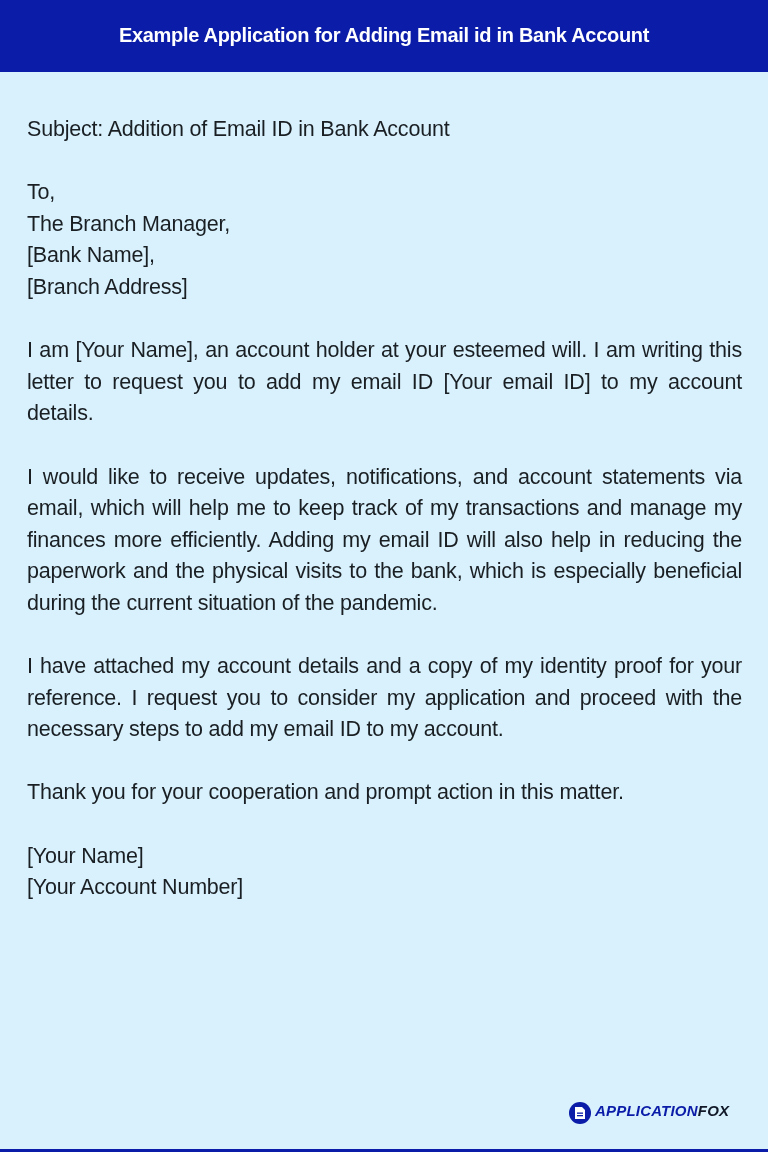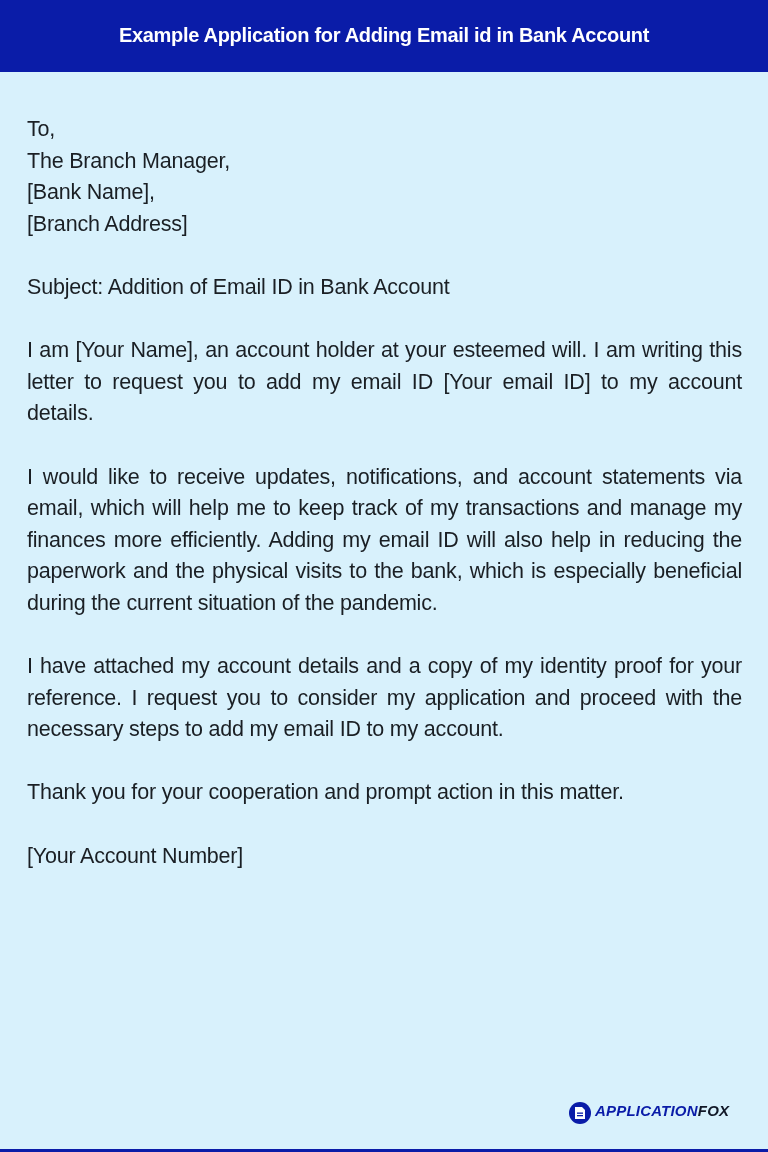--- a/index.html
+++ b/index.html
@@ -85,33 +85,34 @@
   </style>
 </head>
 <body>
 
 <div class="header">
   <div class="header-title">Example Application for Adding Email id in Bank Account</div>
 </div>
 
 <div class="letter">
   <div class="block">
+    <span class="line">Subject: Addition of Email ID in Bank Account</span>
+  </div>
+  <div class="block">
     <span class="line">To,</span>
     <span class="line">The Branch Manager,</span>
     <span class="line">[Bank Name],</span>
     <span class="line">[Branch Address]</span>
-  </div>
-  <div class="block">
-    <span class="line">Subject: Addition of Email ID in Bank Account</span>
   </div>
   <p class="para">I am [Your Name], an account holder at your esteemed will. I am writing this letter to request you to add my email ID [Your email ID] to my account details.</p>
   <p class="para">I would like to receive updates, notifications, and account statements via email, which will help me to keep track of my transactions and manage my finances more efficiently. Adding my email ID will also help in reducing the paperwork and the physical visits to the bank, which is especially beneficial during the current situation of the pandemic.</p>
   <p class="para">I have attached my account details and a copy of my identity proof for your reference. I request you to consider my application and proceed with the necessary steps to add my email ID to my account.</p>
   <p class="para">Thank you for your cooperation and prompt action in this matter.</p>
   <div class="block">
+    <span class="line">[Your Name]</span>
     <span class="line">[Your Account Number]</span>
   </div>
 </div>
 
 <div class="logo">
   <span class="logo-icon">
     <svg width="12" height="14" viewBox="0 0 12 14">
       <path d="M1 1 H8 L11 4 V13 H1 Z" fill="#ffffff"></path>
       <rect x="3" y="6.5" width="6" height="1.3" fill="#0a1ca8"></rect>
       <rect x="3" y="9" width="6" height="1.3" fill="#0a1ca8"></rect>

